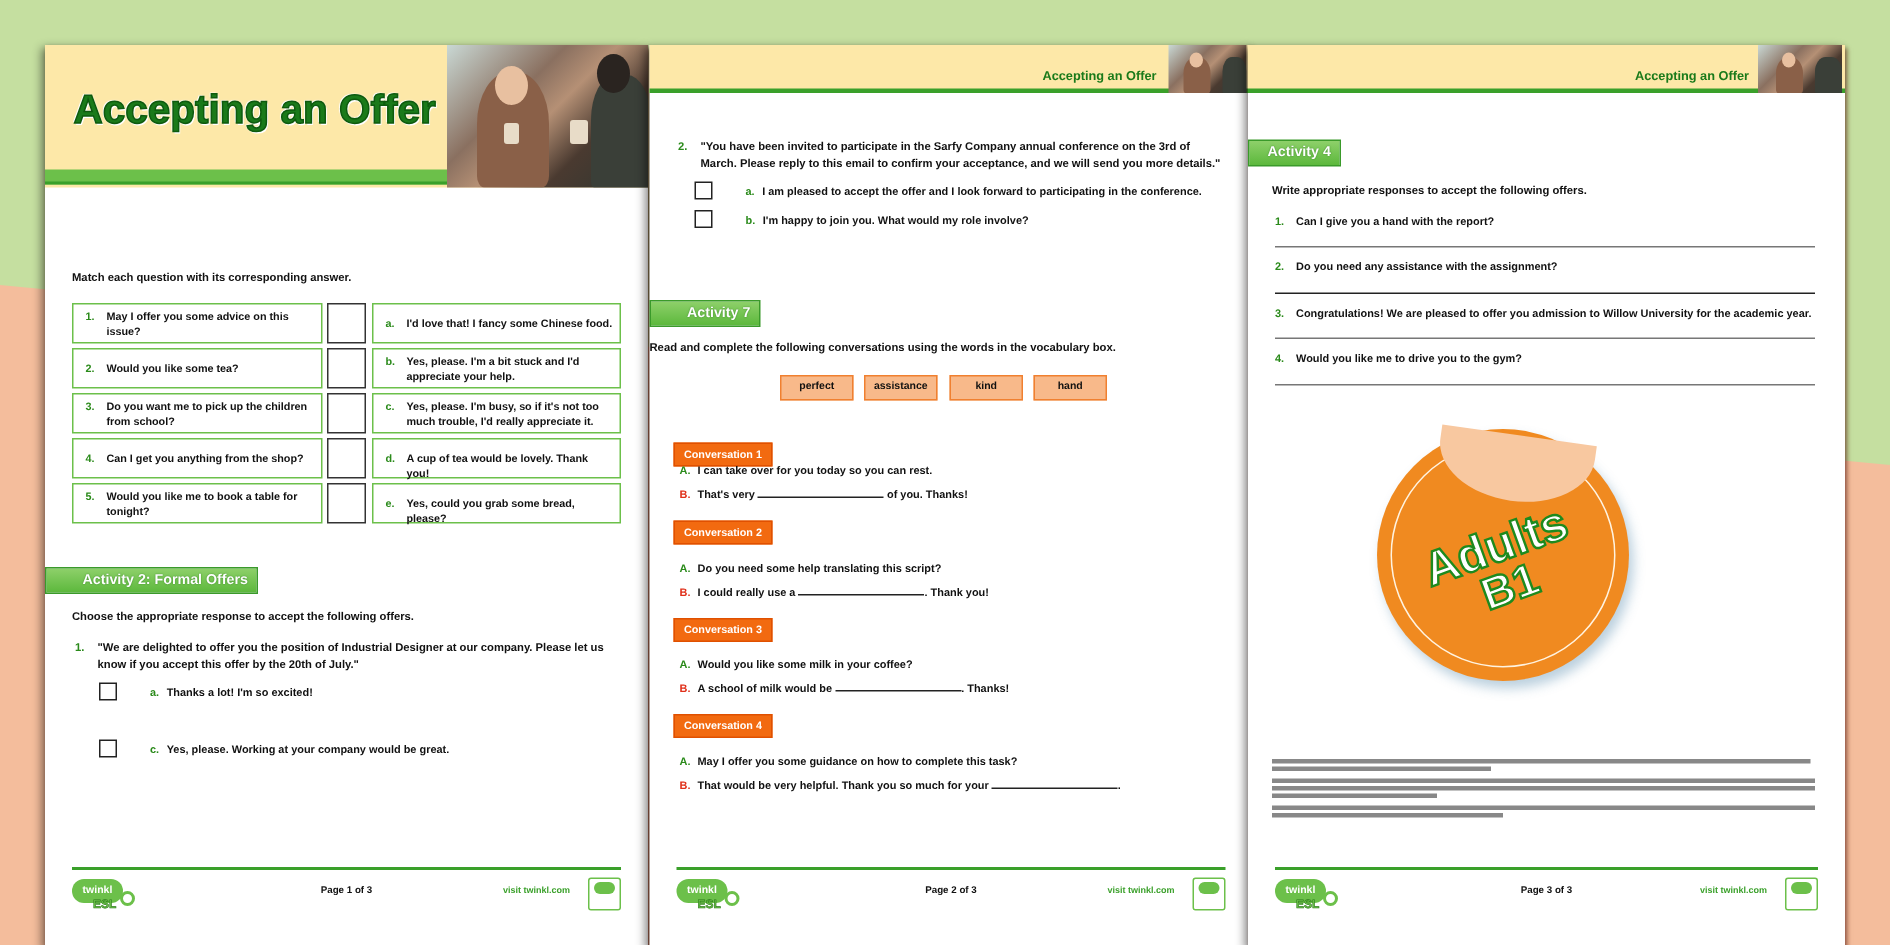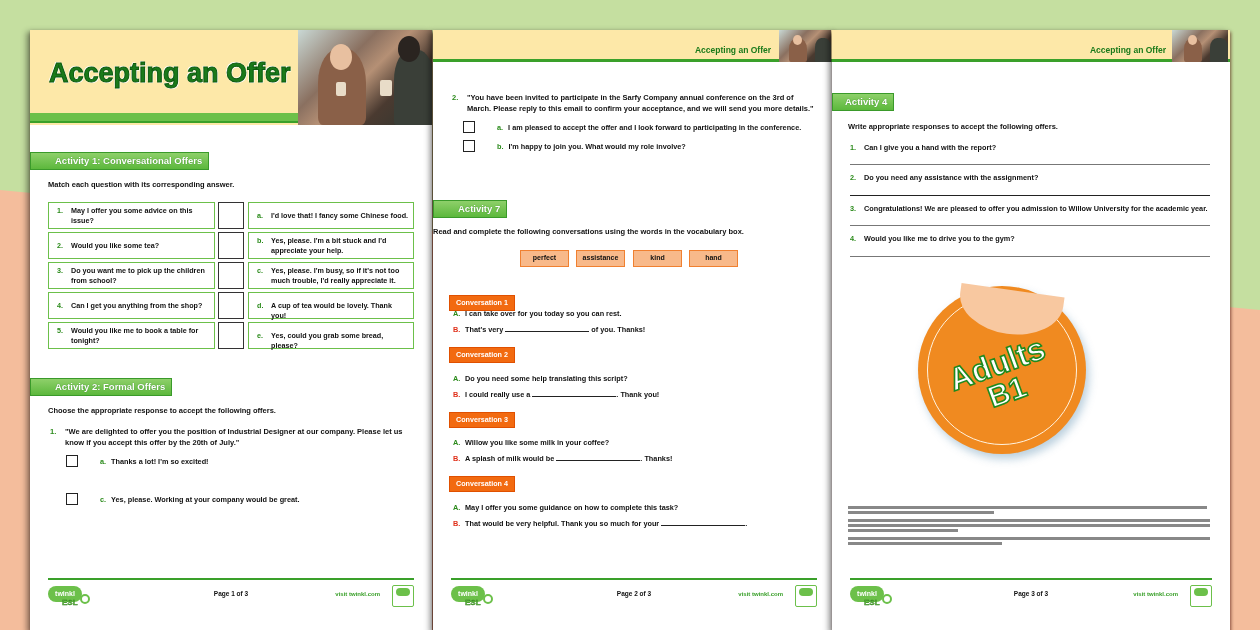--- a/index.html
+++ b/index.html
@@ -83,21 +83,20 @@
   </div>
   <div class="photo" style="left:268px;top:0;width:134px;height:95px">
     <div class="p-woman" style="left:20px;top:18px;width:48px;height:77px"></div>
     <div class="p-face" style="left:32px;top:14px;width:22px;height:26px"></div>
     <div class="p-man" style="left:96px;top:20px;width:40px;height:75px"></div>
     <div class="p-face" style="left:100px;top:6px;width:22px;height:26px;background:#2a2420"></div>
     <div class="p-cup" style="left:38px;top:52px;width:10px;height:14px"></div>
     <div class="p-cup" style="left:82px;top:50px;width:12px;height:16px"></div>
   </div>
 
-  <div class="act-label" style="left:0;top:122px">Activity 1: Conversational Offers</div>
   <div class="instr" style="left:18px;top:150px">Match each question with its corresponding answer.</div>
 
   <div class="match-row" style="top:172px">
     <div class="m-q"><span class="num">1.</span><span>May I offer you some advice on this issue?</span></div>
     <div class="m-box"></div>
     <div class="m-a single"><span class="num">a.</span><span>I'd love that! I fancy some Chinese food.</span></div>
   </div>
   <div class="match-row" style="top:202px">
     <div class="m-q single"><span class="num">2.</span><span>Would you like some tea?</span></div>
     <div class="m-box"></div>
@@ -161,22 +160,22 @@
 
   <div class="conv-label" style="top:265px">Conversation 1</div>
   <div class="line-a" style="top:278px"><span class="sp">A.</span><span>I can take over for you today so you can rest.</span></div>
   <div class="line-b" style="top:294px"><span class="sp">B.</span><span>That's very </span><span class="blank"></span><span> of you. Thanks!</span></div>
 
   <div class="conv-label" style="top:317px">Conversation 2</div>
   <div class="line-a" style="top:343px"><span class="sp">A.</span><span>Do you need some help translating this script?</span></div>
   <div class="line-b" style="top:359px"><span class="sp">B.</span><span>I could really use a </span><span class="blank"></span><span>. Thank you!</span></div>
 
   <div class="conv-label" style="top:382px">Conversation 3</div>
-  <div class="line-a" style="top:407px"><span class="sp">A.</span><span>Willow you like some milk in your coffee?</span></div>
-  <div class="line-b" style="top:423px"><span class="sp">B.</span><span>A splash of milk would be </span><span class="blank"></span><span>. Thanks!</span></div>
+  <div class="line-a" style="top:407px"><span class="sp">A.</span><span>Would you like some milk in your coffee?</span></div>
+  <div class="line-b" style="top:423px"><span class="sp">B.</span><span>A school of milk would be </span><span class="blank"></span><span>. Thanks!</span></div>
 
   <div class="conv-label" style="top:446px">Conversation 4</div>
   <div class="line-a" style="top:472px"><span class="sp">A.</span><span>May I offer you some guidance on how to complete this task?</span></div>
   <div class="line-b" style="top:488px"><span class="sp">B.</span><span>That would be very helpful. Thank you so much for your </span><span class="blank"></span><span>.</span></div>
 
   <div class="footer">
     <div class="logo">
         <div class="cloud">twinkl</div>
         <div class="esl">ESL</div>
         <div class="ring"></div>

